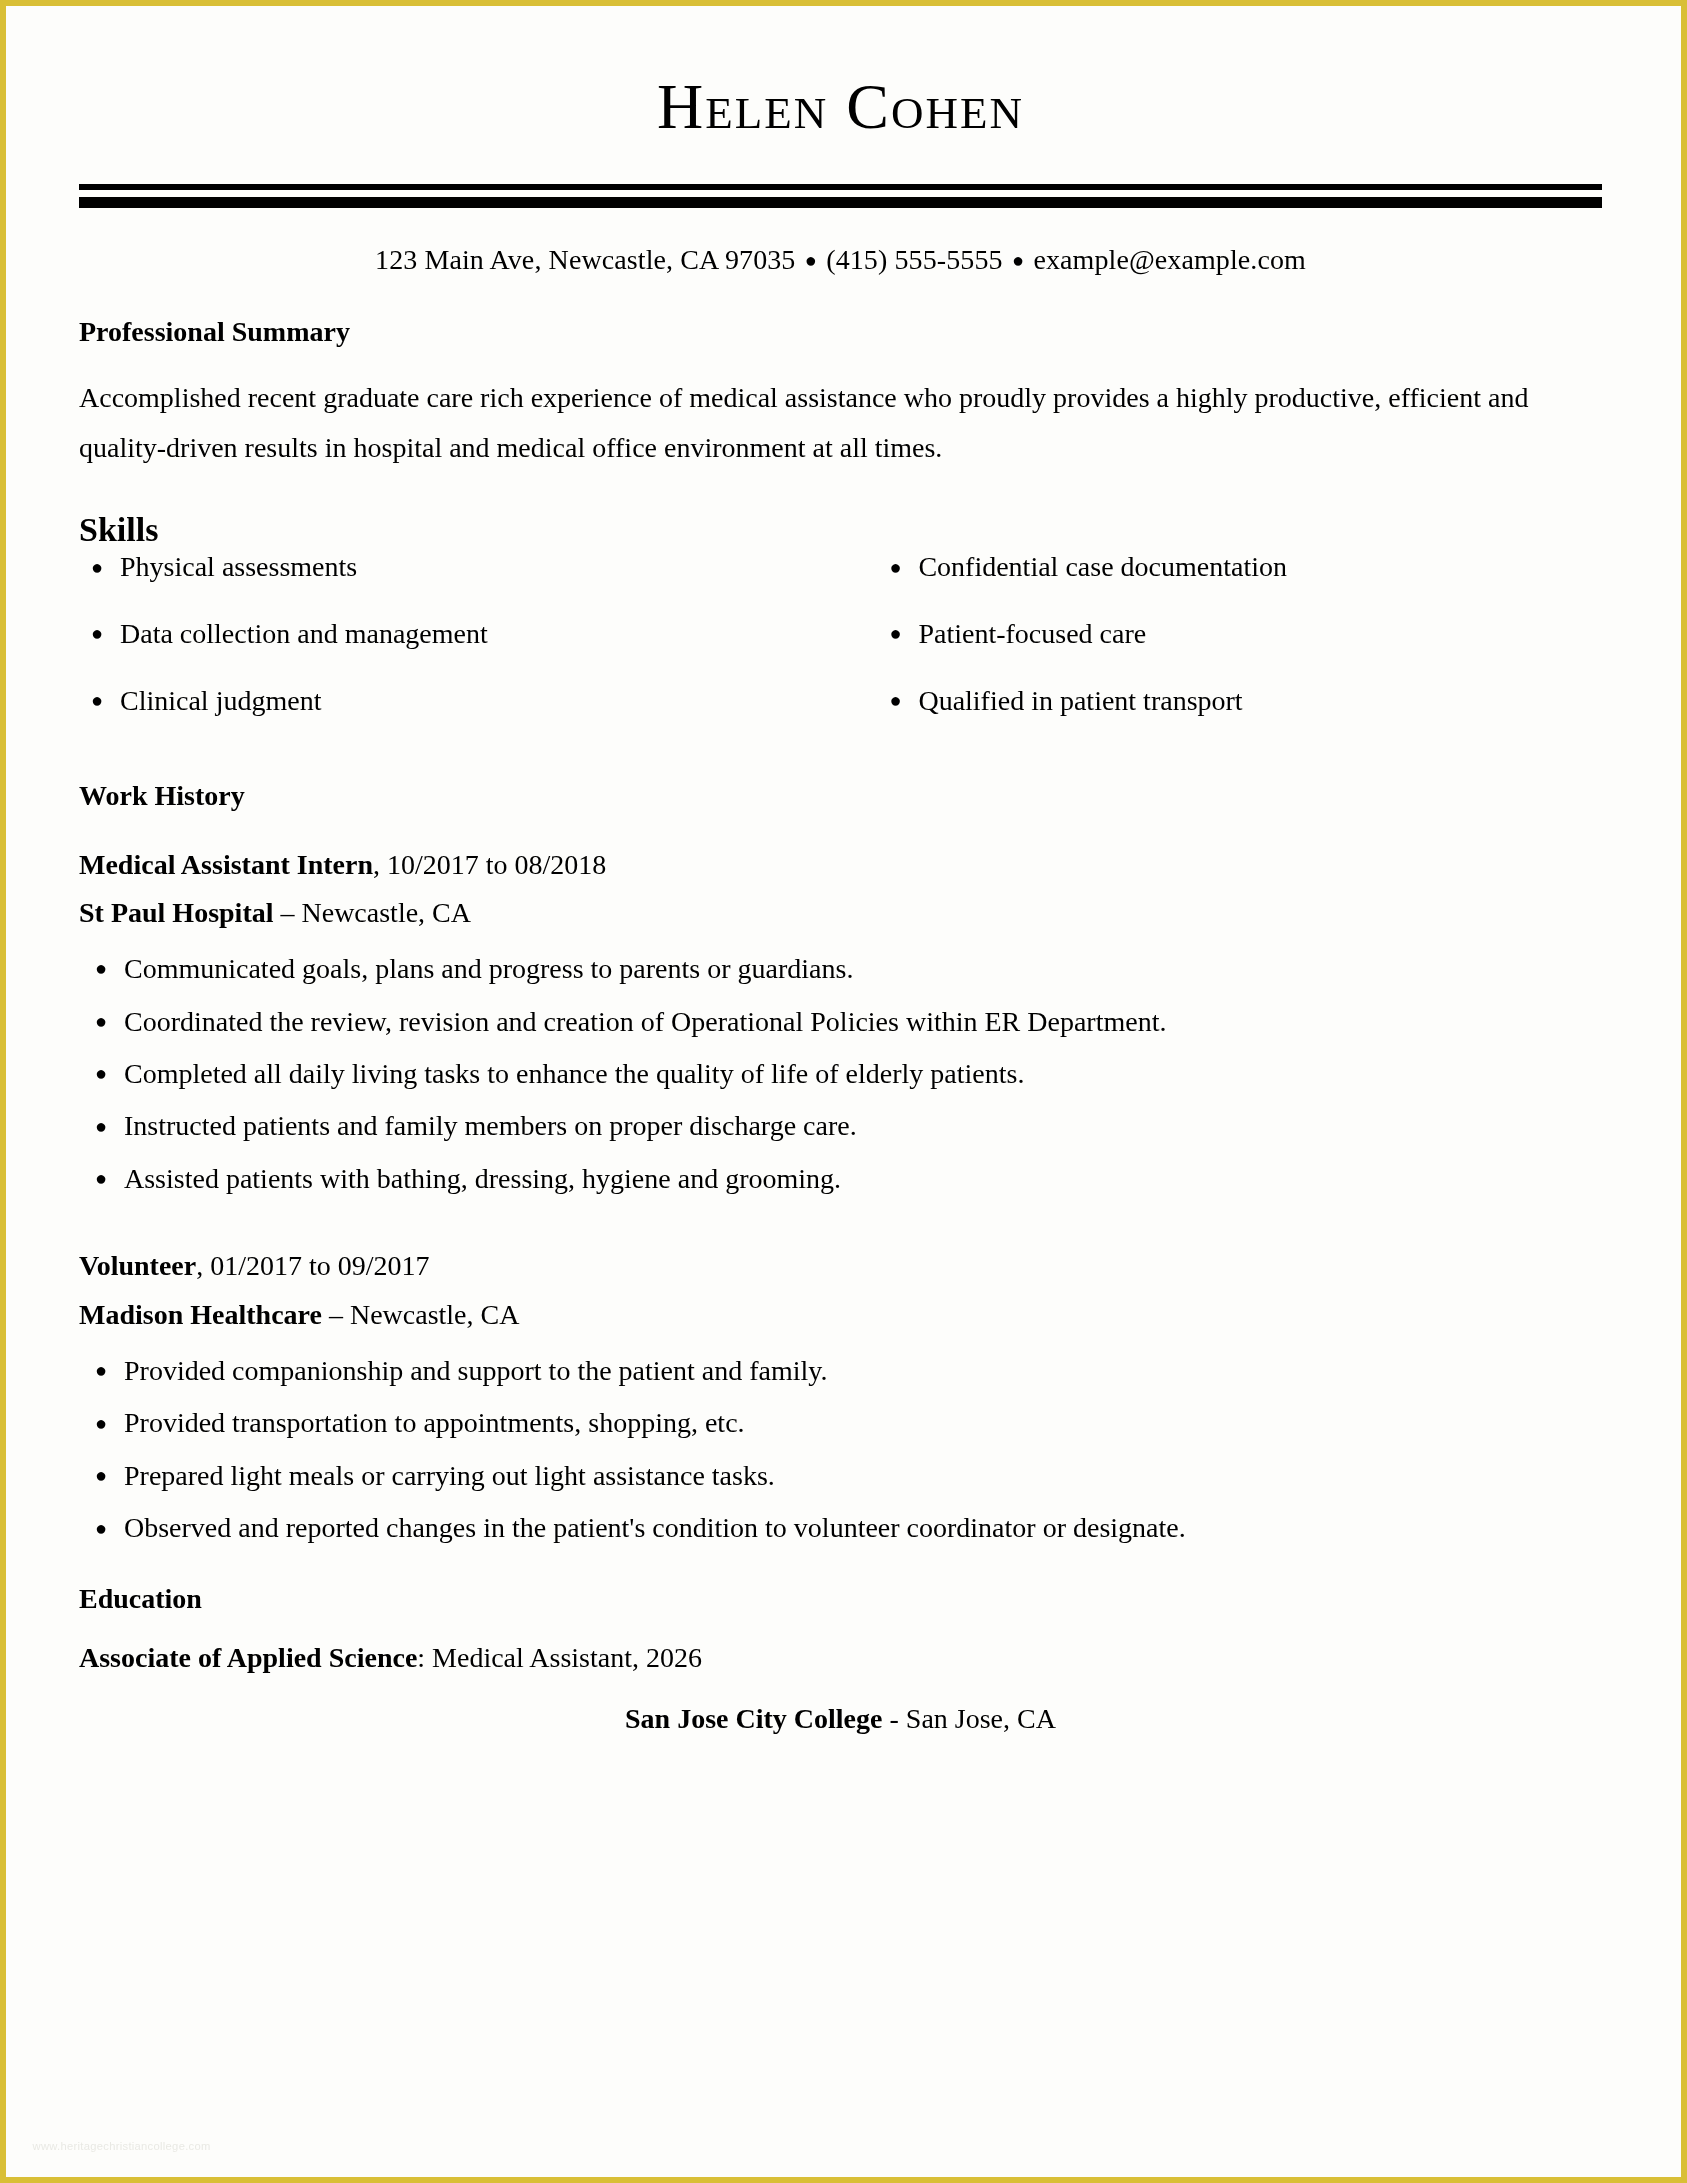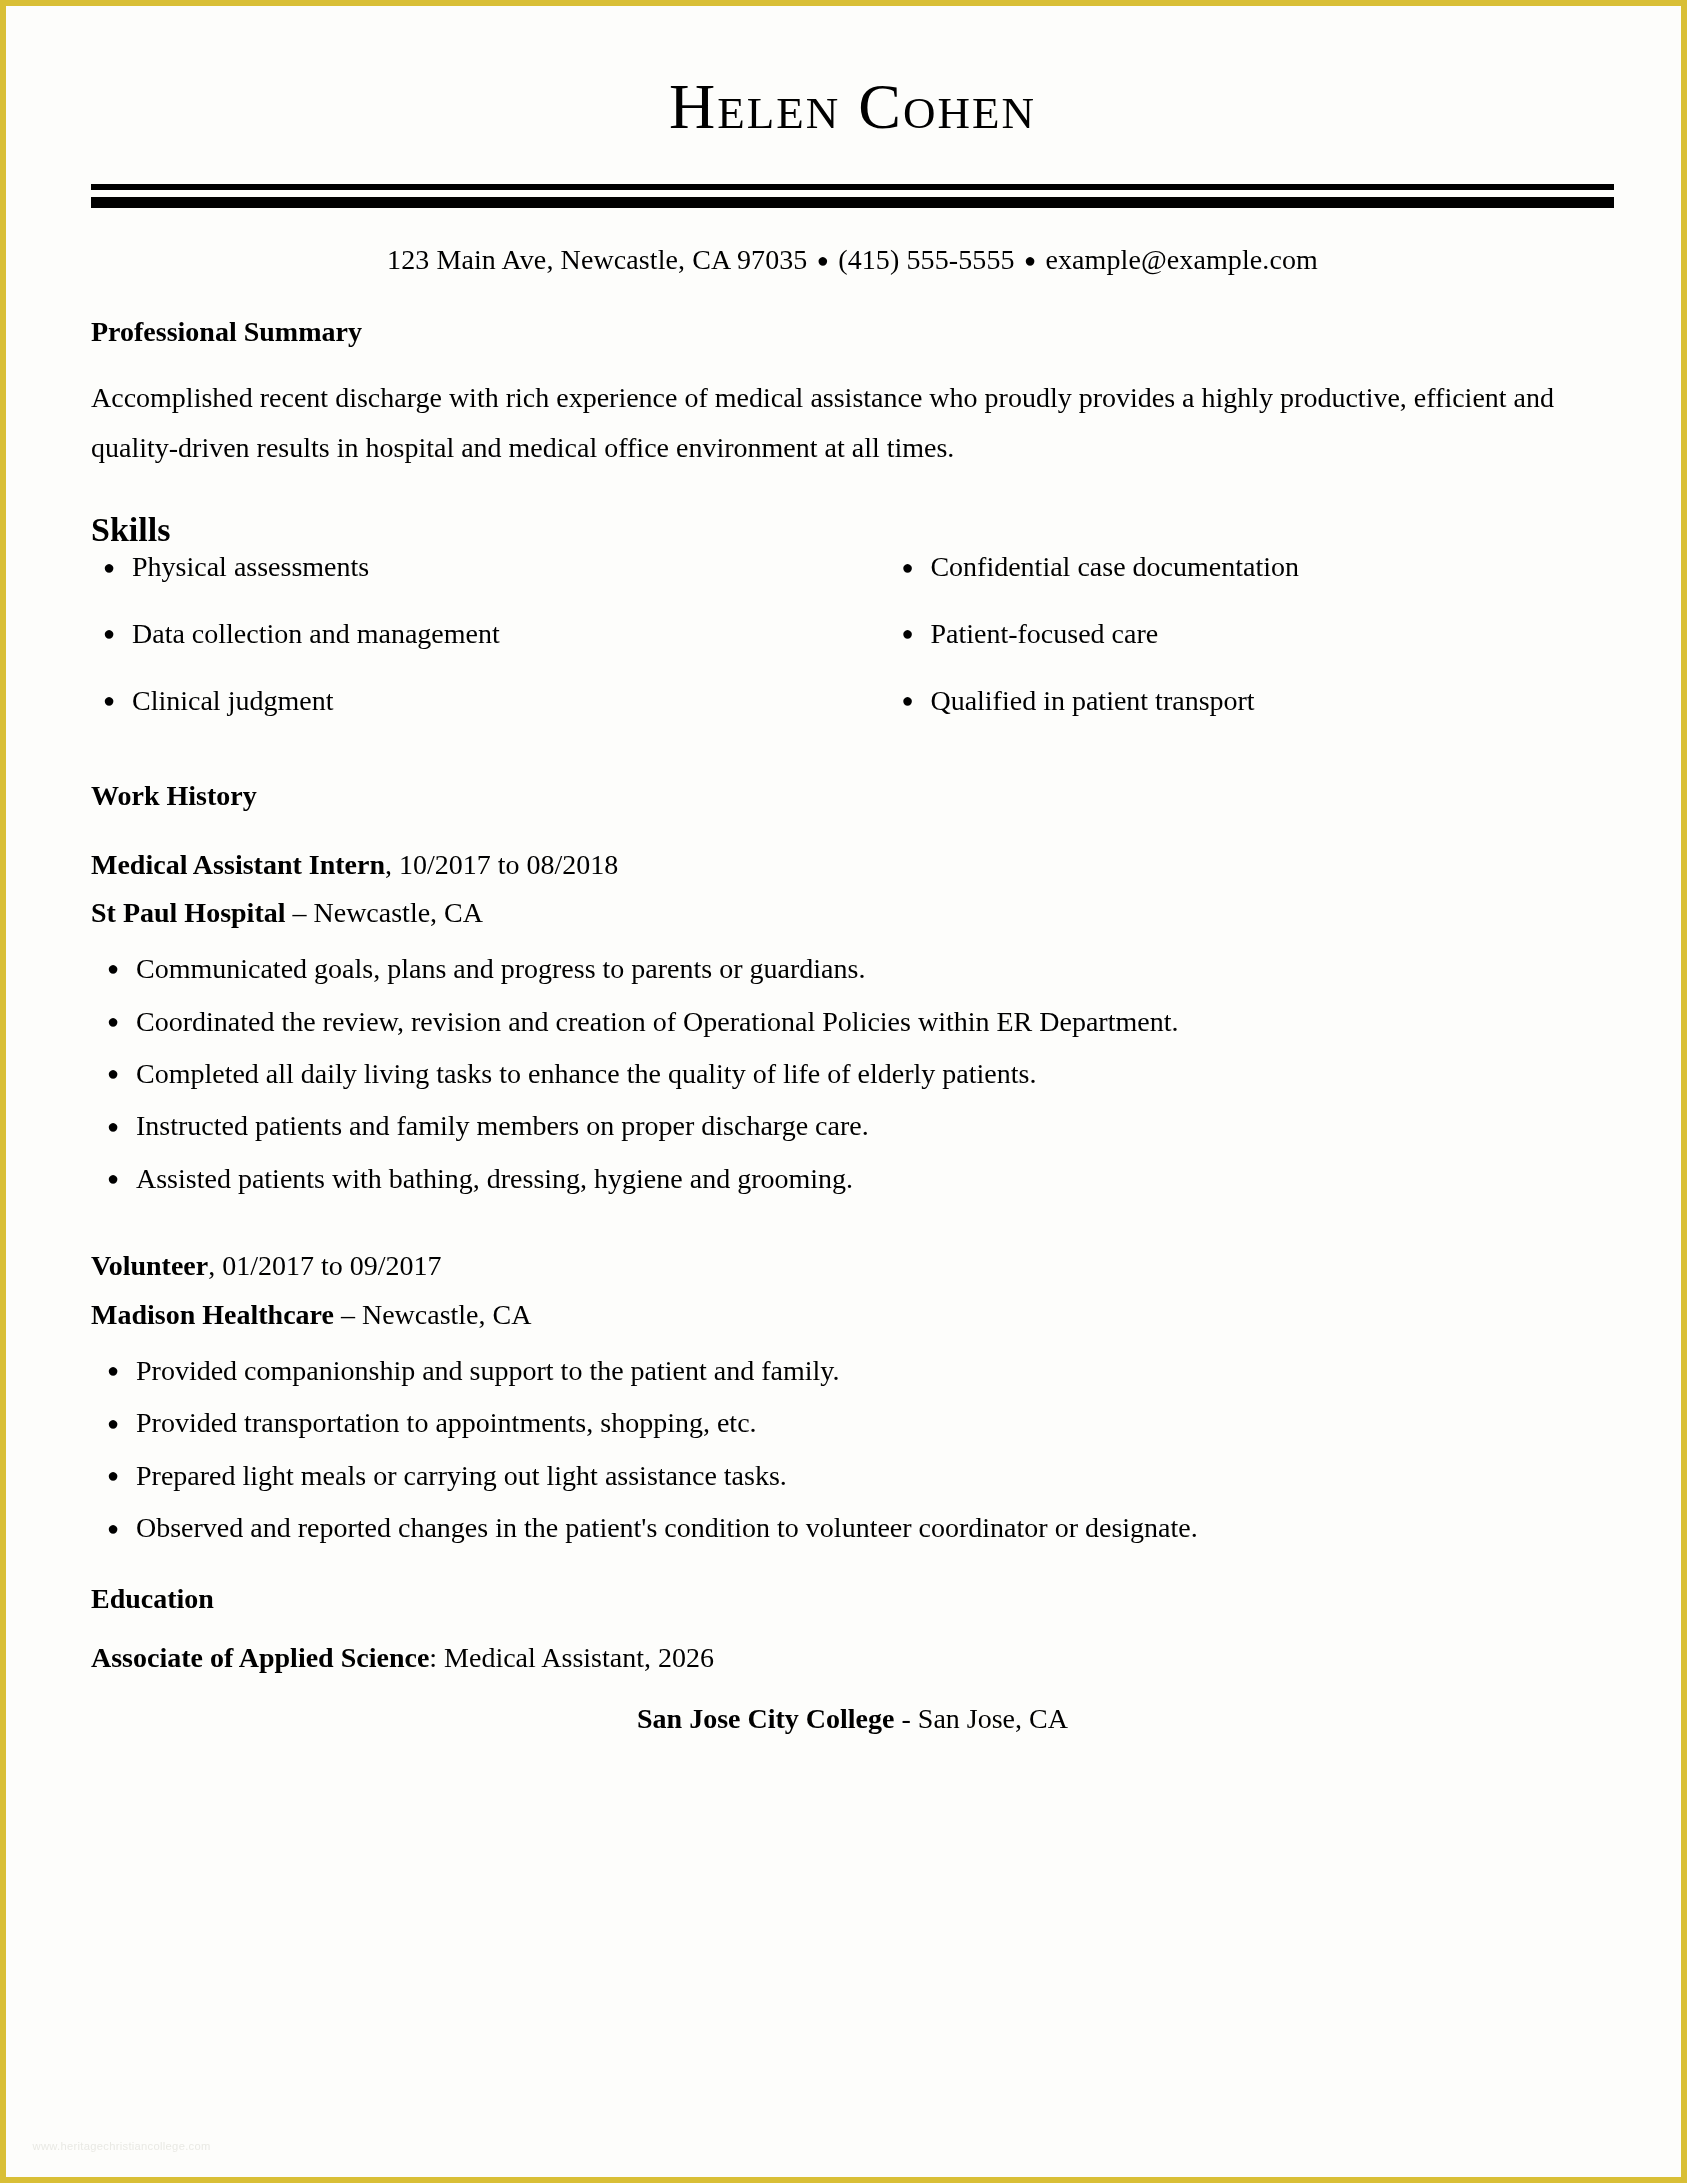--- a/index.html
+++ b/index.html
@@ -15,21 +15,21 @@
     box-sizing: border-box;
     background: #fdfdfb;
     border: 6px solid #d9bf36;
     font-family: "Liberation Serif", "DejaVu Serif", serif;
     color: #000000;
     overflow: hidden;
   }
 
   .content {
     position: absolute;
-    left: 85px;
+    left: 73px;
     top: 0;
     width: 1523px;
   }
 
   
   .name {
     text-align: center;
     font-size: 64px;
     font-variant: small-caps;
     font-weight: normal;
@@ -180,21 +180,21 @@
       <div class="rule-gap"></div>
       <div class="rule-thick"></div>
     </div>
 
     <div class="contact">
       <span>123 Main Ave, Newcastle, CA 97035</span><span class="sep">●</span><span>(415) 555-5555</span><span class="sep">●</span><span>example@example.com</span>
     </div>
 
     <div class="section">
       <h2 class="section-title sum">Professional Summary</h2>
-      <p class="summary-text">Accomplished recent discharge with rich experience of medical assistance who proudly provides a highly productive, efficient and quality-driven results in hospital and medical office environment at all times.</p>
+      <p class="summary-text">Accomplished recent graduate care rich experience of medical assistance who proudly provides a highly productive, efficient and quality-driven results in hospital and medical office environment at all times.</p>
     </div>
 
     <div class="section">
       <h2 class="section-title skl">Skills</h2>
       <div class="skills-wrap">
         <div class="skills-col left">
           <ul class="blist">
             <li>Physical assessments</li>
             <li>Data collection and management</li>
             <li>Clinical judgment</li>

